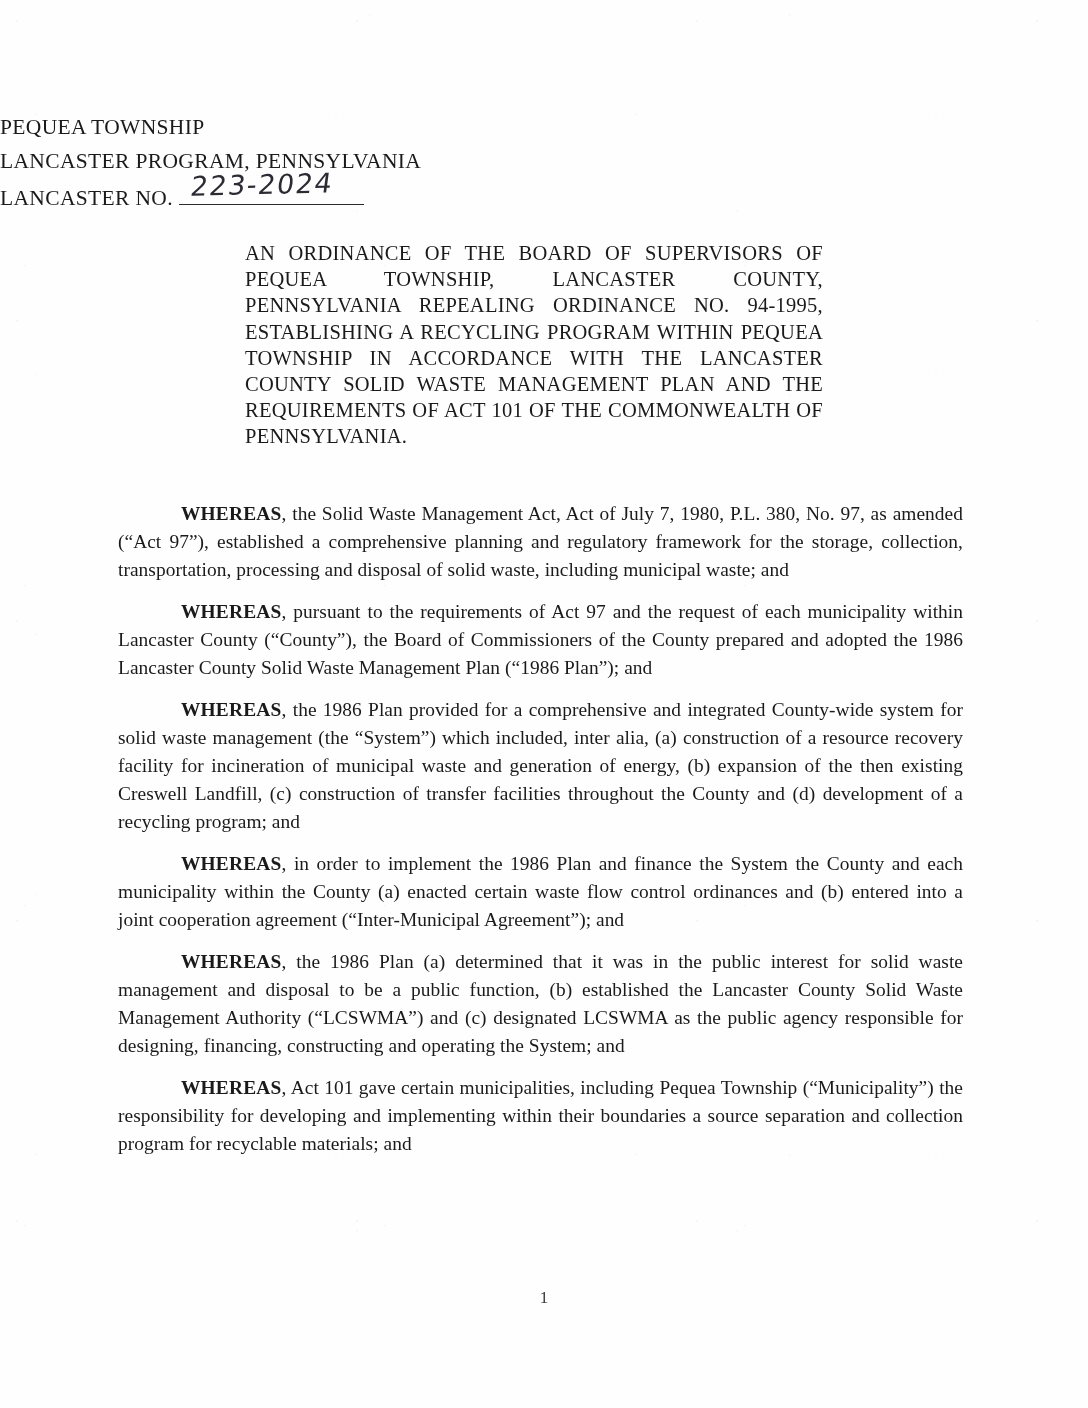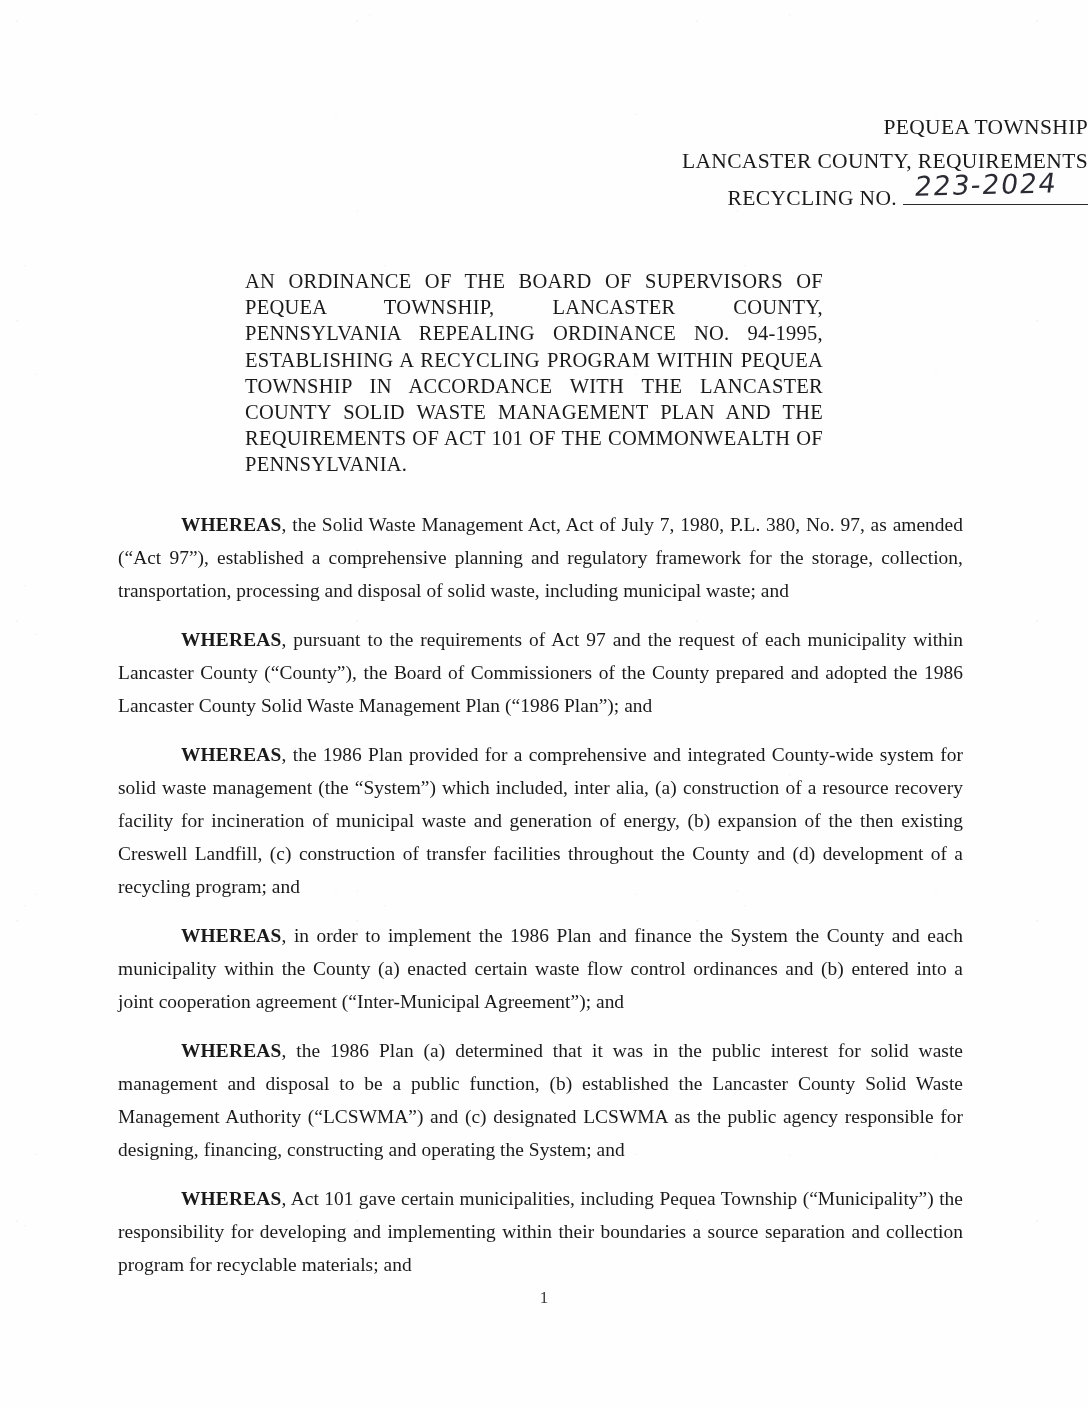--- a/index.html
+++ b/index.html
@@ -35,21 +35,21 @@
       radial-gradient(circle at 30% 20%, rgba(120,120,130,0.09) 0.5px, transparent 1.1px);
     background-size: 340px 300px, 420px 380px, 300px 260px, 380px 340px, 360px 320px, 440px 400px, 260px 240px;
   }
 
   
   .doc-header {
     position: absolute;
     left: 0;
     top: 110px;
     width: 1088px;
-    text-align: right;
+    text-align: left;
   }
   .hdr-line {
     font-size: 21.5px;
     letter-spacing: 0.35px;
     line-height: 34px;
     white-space: nowrap;
   }
   .ord-line {
     display: block;
     line-height: 34px;
@@ -77,44 +77,44 @@
     letter-spacing: 1.5px;
     color: #2b2b33;
     transform: skewX(-9deg) rotate(-1.4deg);
     white-space: nowrap;
   }
 
   
   .title-block {
     position: absolute;
     left: 245px;
-    top: 268px;
+    top: 240px;
     width: 578px;
     font-size: 20.5px;
     line-height: 26.2px;
     letter-spacing: 0.25px;
     text-align: justify;
     text-align-last: left;
   }
   .title-block > span { display: inline; }
 
   
   .body-copy {
     position: absolute;
     left: 118px;
     top: 492px;
     width: 845px;
   }
   .wpara {
     font-size: 19.4px;
-    line-height: 33px;
+    line-height: 28px;
     text-align: justify;
     text-align-last: left;
     text-indent: 63px;
-    margin: 16px 0 14px 0;
+    margin: 8px 0 14px 0;
     letter-spacing: 0.05px;
   }
   .lead {
     font-weight: bold;
     letter-spacing: 0.2px;
   }
   .u { }
 
   
   .page-number {
@@ -129,23 +129,23 @@
 </style>
 </head>
 <body>
 
 <div class="page">
 
   <div class="scan-grain"></div>
 
   <div class="doc-header">
     <div class="hdr-line">PEQUEA TOWNSHIP</div>
-    <div class="hdr-line">LANCASTER COUNTY, REQUIREMENTS</div>
+    <div class="hdr-line">LANCASTER PROGRAM, PENNSYLVANIA</div>
     <div class="ord-line">
-      <span class="ord-label">RECYCLING NO.</span><span class="ord-blank"><span class="ord-hand">223-2024</span></span>
+      <span class="ord-label">LANCASTER NO.</span><span class="ord-blank"><span class="ord-hand">223-2024</span></span>
     </div>
   </div>
 
   <div class="title-block">
     <span>AN ORDINANCE OF THE BOARD OF SUPERVISORS OF PEQUEA TOWNSHIP, LANCASTER COUNTY, PENNSYLVANIA REPEALING ORDINANCE NO. 94-1995, ESTABLISHING A RECYCLING PROGRAM WITHIN PEQUEA TOWNSHIP IN ACCORDANCE WITH THE LANCASTER COUNTY SOLID WASTE MANAGEMENT PLAN AND THE REQUIREMENTS OF ACT 101 OF THE COMMONWEALTH OF PENNSYLVANIA.</span>
   </div>
 
   <div class="body-copy">
 
     <p class="wpara">

